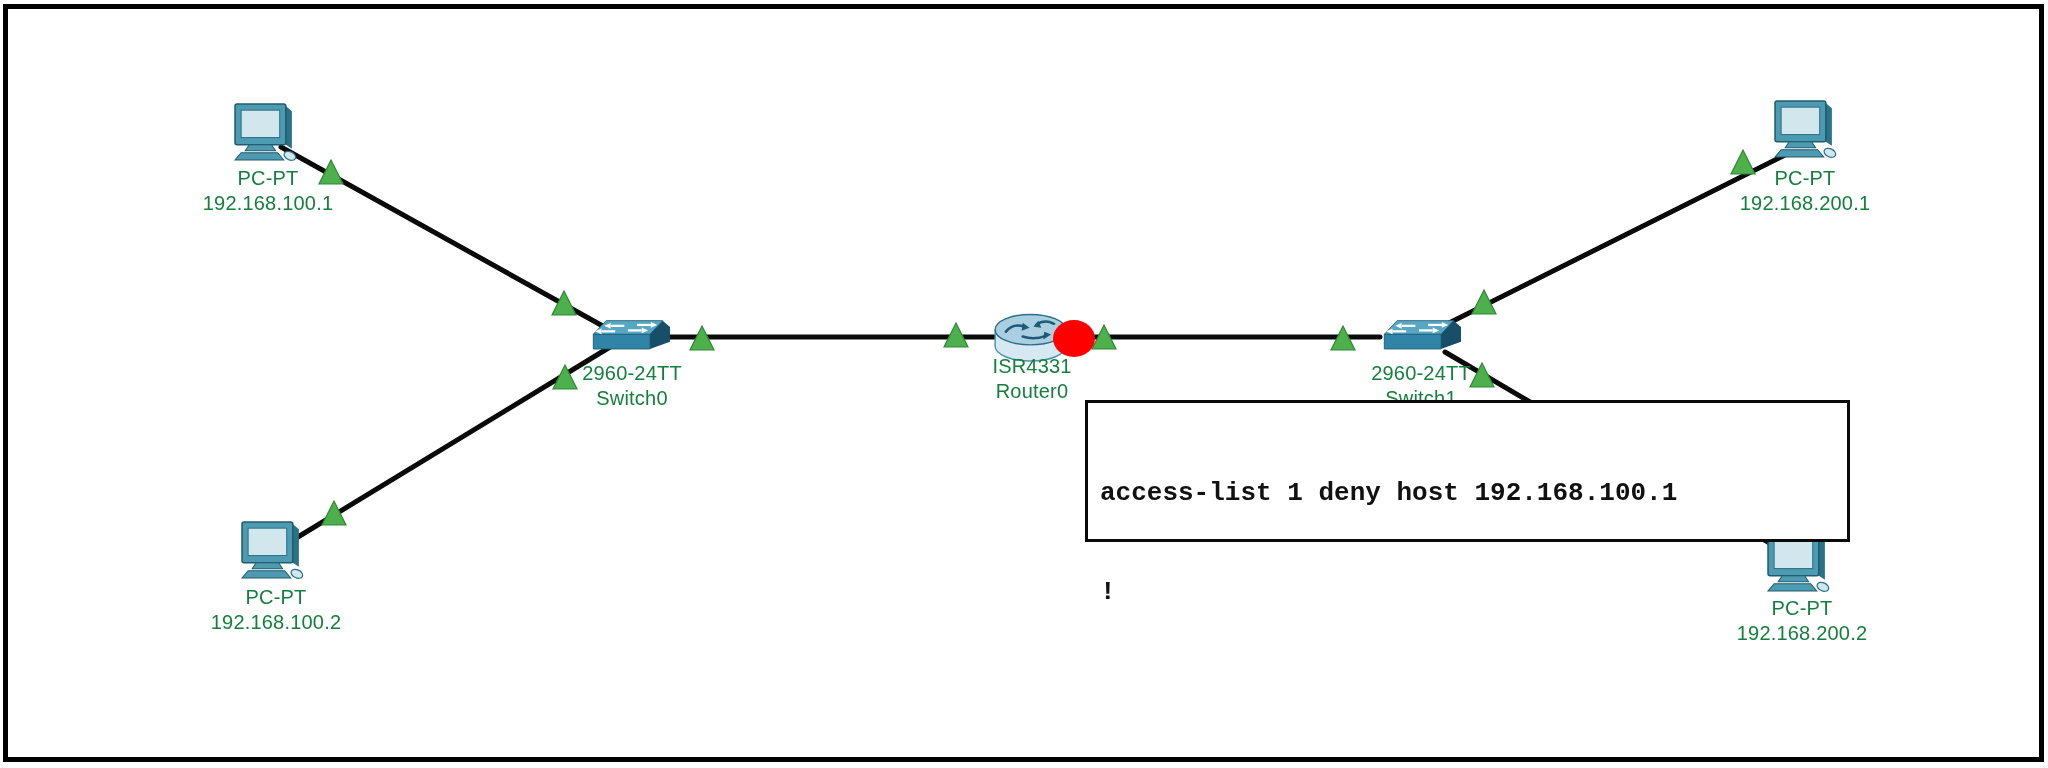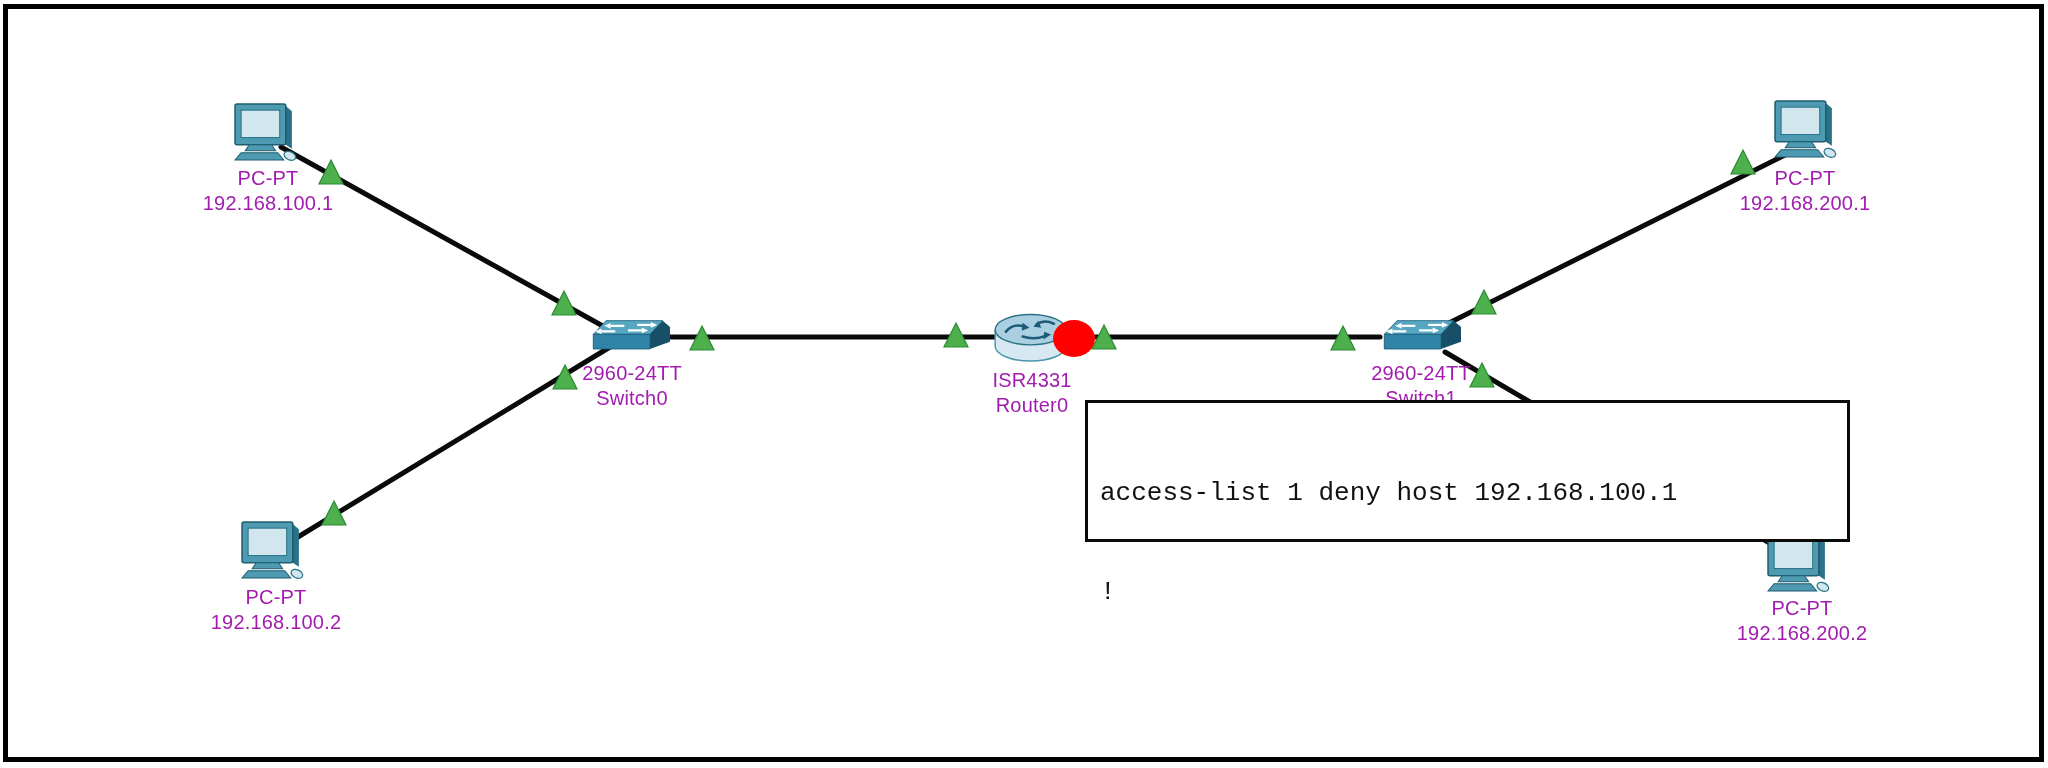--- a/index.html
+++ b/index.html
@@ -22,38 +22,38 @@
   }
   .device{
     position:absolute;z-index:2;
   }
   .dev-label{
     position:absolute;z-index:2;
     width:240px;
     text-align:center;
     font-size:20px;
     line-height:25px;
-    color:#a21caf;
+    color:#15803d;
     letter-spacing:0.2px;
   }
   #alert-dot{
     position:absolute;left:1053px;top:320px;width:42px;height:37px;
     border-radius:50%;
     z-index:3;
   }
   #acl-box{
     position:absolute;left:1085px;top:400px;
     width:765px;height:142px;
     box-sizing:border-box;
     background:#ffffff;
     border:3px solid #0a0a0a;
     z-index:4;
     padding:8px 18px 0 12px;
     font-family:"Liberation Mono","DejaVu Sans Mono",monospace;
-    font-weight:normal;
+    font-weight:bold;
     font-size:26px;
     line-height:33px;
     color:#111111;
     white-space:pre;
   }
 </style>
 </head>
 <body>
 
 <div id="stage">
@@ -164,21 +164,21 @@
       <use href="#sym-switch"></use>
     </svg>
   <div class="dev-label" style="left:1301px;top:361px">
     <div>2960-24TT</div>
     <div>Switch1</div>
   </div>
 
   <svg class="device" style="left:993px;top:311px" width="75" height="55" viewBox="0 0 76 56">
       <use href="#sym-router"></use>
     </svg>
-  <div class="dev-label" style="left:912px;top:368px">
+  <div class="dev-label" style="left:912px;top:354px">
     <div>ISR4331</div>
     <div>Router0</div>
   </div>
 
   <div id="alert-dot" style="background:#ff0000"></div>
 
   <div id="acl-box">
     <div>access-list 1 deny host 192.168.100.1</div>
     <div>!</div>
     

